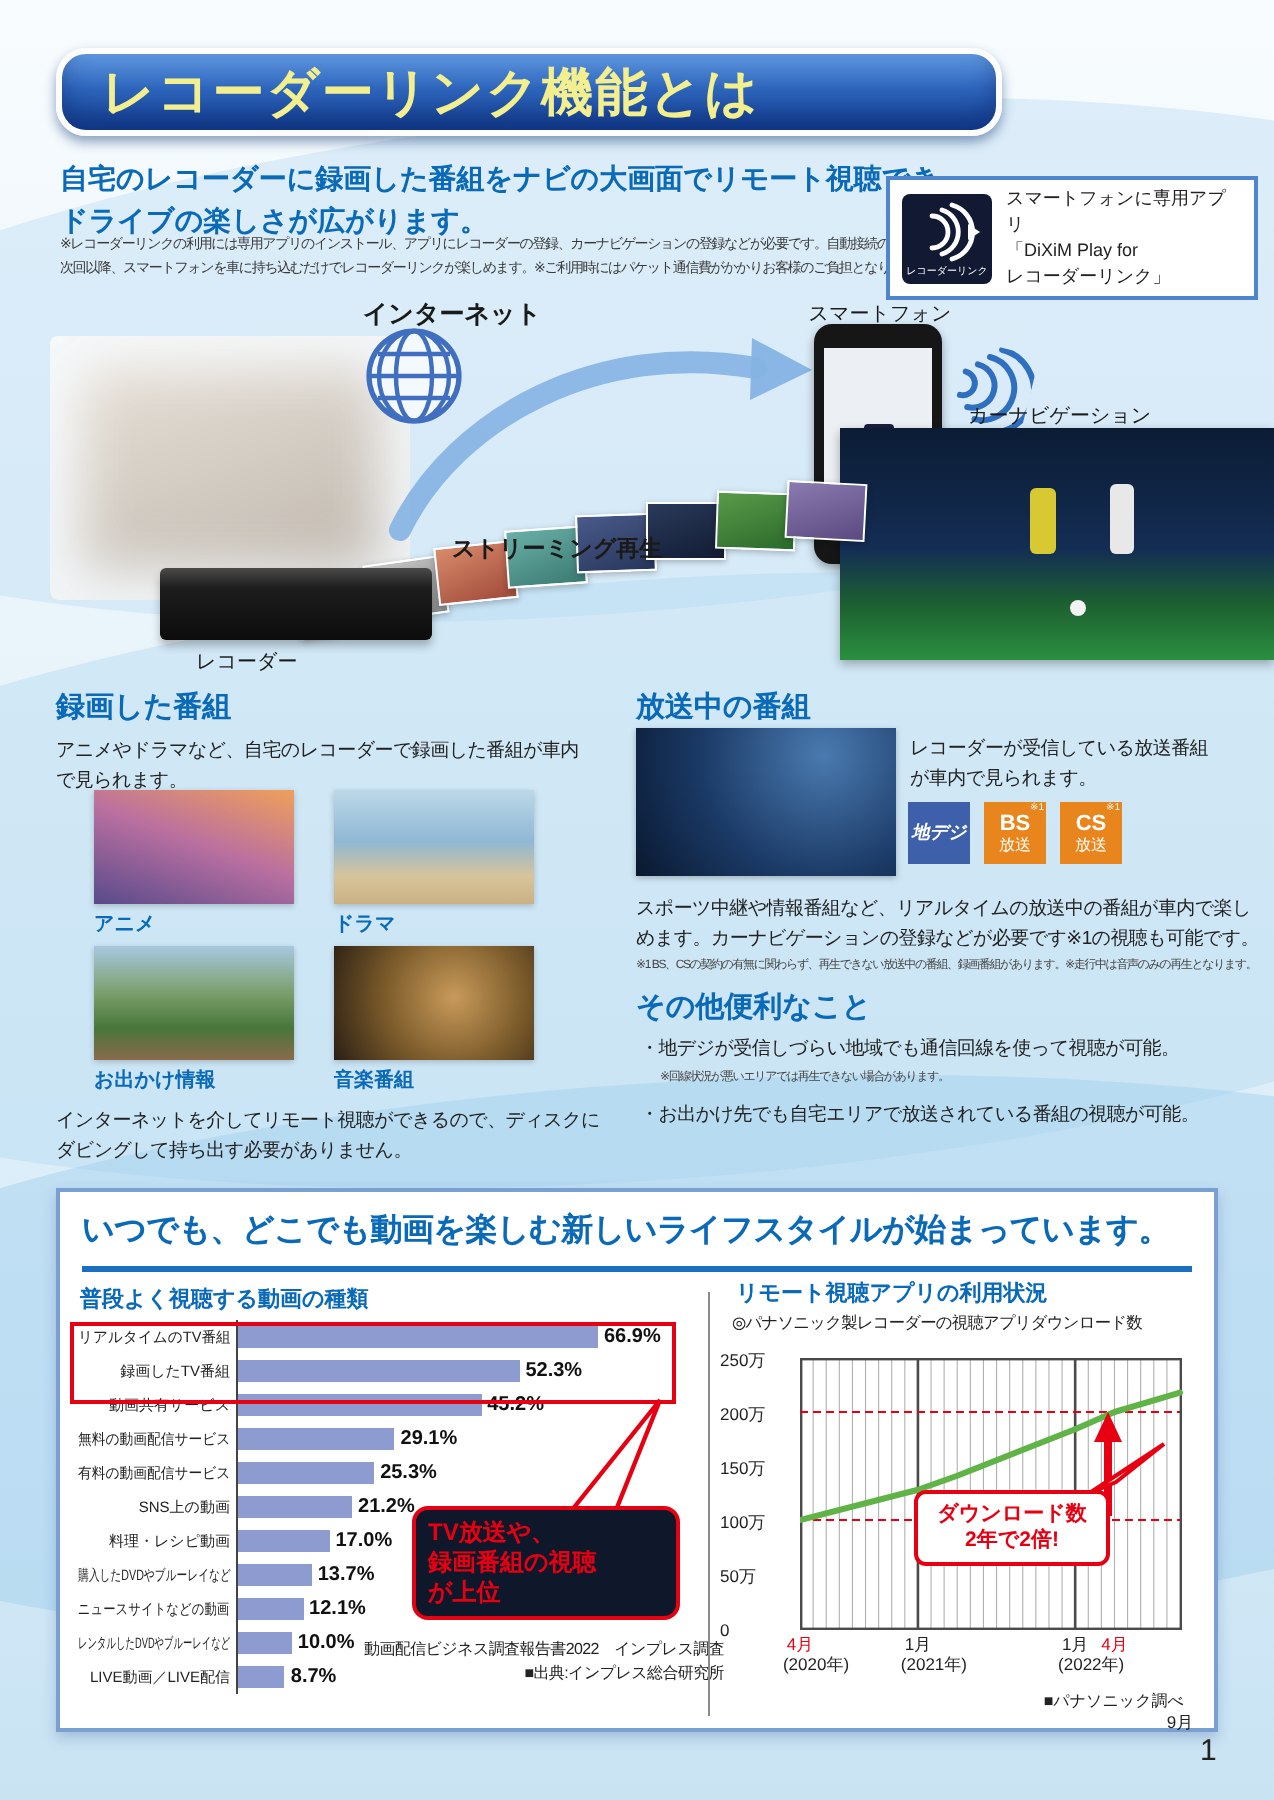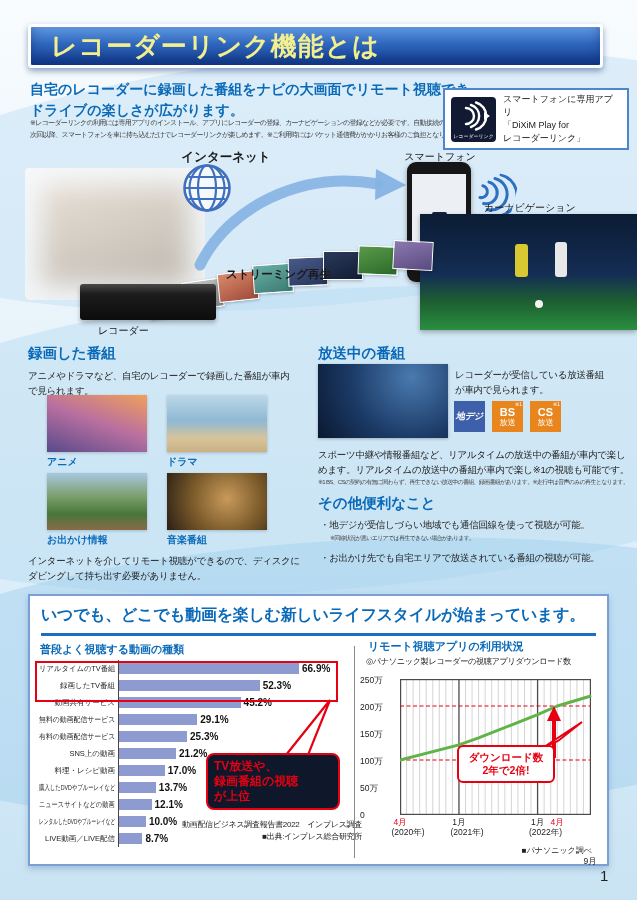--- a/index.html
+++ b/index.html
@@ -4,21 +4,21 @@
 <style>
   html,body{margin:0;padding:0;background:#a8bfd2;}
   .page{position:relative;width:637px;height:900px;overflow:hidden;margin:0 auto;
     font-family:"Liberation Sans","DejaVu Sans",sans-serif;color:#222;
     background:linear-gradient(180deg,#f8fcfe 0%,#eef6fc 22%,#e4f1f9 48%,#d8ecf8 72%,#c9e3f3 100%);}
   .wave{position:absolute;border-radius:50%;pointer-events:none;}
   #wave1{width:950px;height:250px;left:-150px;top:55px;background:rgba(190,222,243,.45);transform:rotate(-5deg);}
   #wave2{width:1050px;height:300px;left:-200px;top:290px;background:rgba(175,214,240,.40);transform:rotate(-4deg);}
   #wave3{width:1050px;height:280px;left:-170px;top:540px;background:rgba(160,206,238,.45);transform:rotate(-3deg);}
 
-  .title-banner{position:absolute;left:28px;top:24px;width:575px;height:44px;border-radius:4px;
+  .title-banner{position:absolute;left:28px;top:24px;width:473px;height:44px;border-radius:15px;
     background:linear-gradient(180deg,#5f97e0 0%,#2e66bd 45%,#17469b 100%);
     border:3px solid #fdfdfd;box-sizing:border-box;display:flex;align-items:center;padding-left:20px;
     box-shadow:0 3px 6px rgba(10,50,110,.45), inset 0 -9px 12px rgba(0,20,80,.35);}
   .title-banner span{font-size:26px;font-weight:bold;color:#f3ef8e;letter-spacing:1px;}
 
   .headline{position:absolute;left:30px;top:79px;font-size:14px;font-weight:bold;color:#0a6ab8;line-height:21px;}
   .intro-note{position:absolute;left:30px;top:117px;font-size:7px;letter-spacing:-.7px;color:#3a3a3a;line-height:12px;}
 
   .app-box{position:absolute;left:443px;top:88px;width:186px;height:62px;background:#fff;border:2px solid #4d86cf;
     box-sizing:border-box;display:flex;align-items:center;padding:6px;}
@@ -242,21 +242,21 @@
         <span class="l2">放送</span>
       </div>
       <div class="badge double" style="left: 76px; background: rgb(232, 134, 29);">
         <span class="sup">※1</span>
         <span class="l1">CS</span>
         <span class="l2">放送</span>
       </div>
     </div>
   <div class="body-text" id="broadcast-body2">
     <div>スポーツ中継や情報番組など、リアルタイムの放送中の番組が車内で楽し</div>
-    <div>めます。リアルタイムの放送中の番組が車内で楽し※1の視聴も可能です。</div>
+    <div>めます。カーナビゲーションの登録などが必要です※1の視聴も可能です。</div>
   </div>
   <div class="tiny-note" id="broadcast-note">※1 BS、CSの契約の有無に関わらず、再生できない放送中の番組、録画番組があります。※走行中は音声のみの再生となります。</div>
 
   <div class="sec-heading" id="h-other">その他便利なこと</div>
   <div class="body-text" id="other-b1">・地デジが受信しづらい地域でも通信回線を使って視聴が可能。</div>
   <div class="tiny-note" id="other-b1note">※回線状況が悪いエリアでは再生できない場合があります。</div>
   <div class="body-text" id="other-b2">・お出かけ先でも自宅エリアで放送されている番組の視聴が可能。</div>
 
   <div class="stats-box">
     <div class="stats-heading">いつでも、どこでも動画を楽しむ新しいライフスタイルが始まっています。</div>

